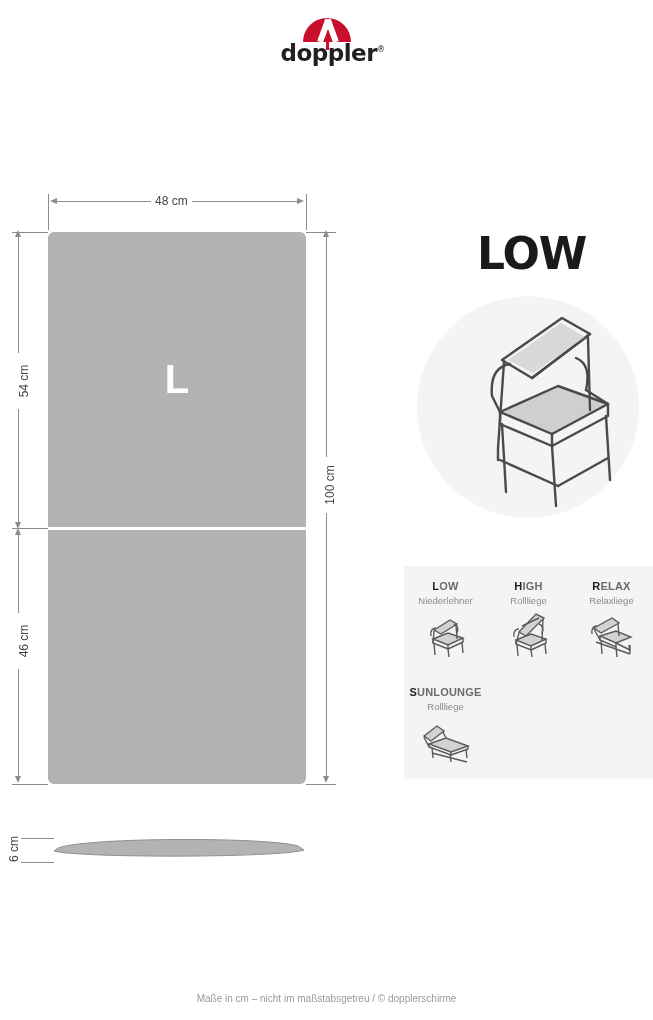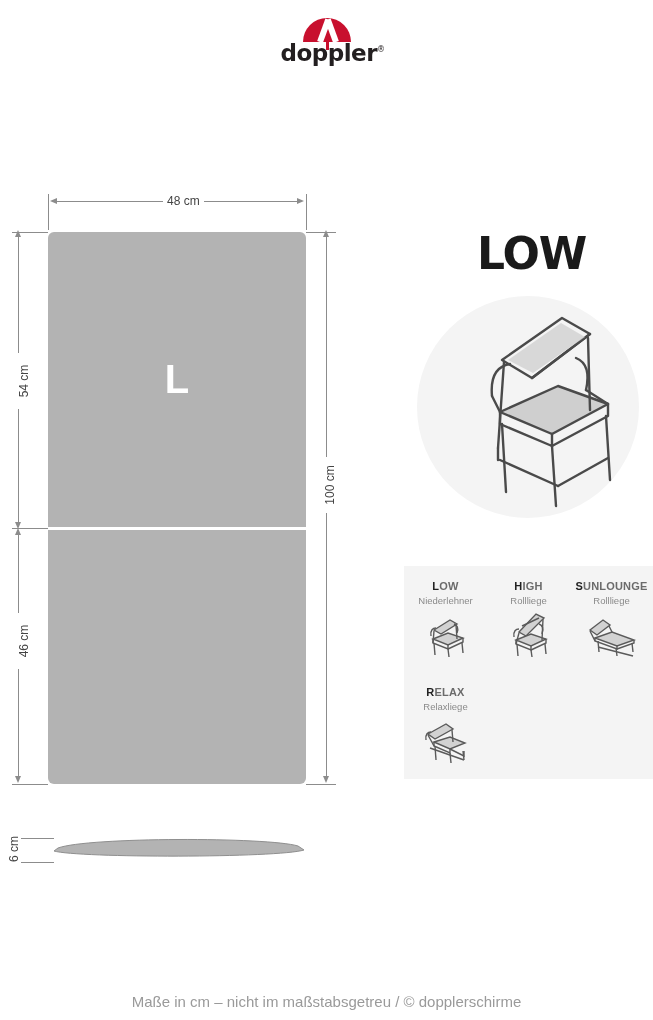--- a/index.html
+++ b/index.html
@@ -246,21 +246,21 @@
     height: 46px;
   }
 
   
   .footer {
     position: absolute;
     left: 0;
     top: 993px;
     width: 653px;
     text-align: center;
-    font-size: 15px;
+    font-size: 10px;
     color: #9a9a9a;
   }
 </style>
 </head>
 <body>
 
 <div class="brand">
   <div class="brand-mark">
     <div class="umbrella"></div>
     <div class="umbrella-gap-l"></div>
@@ -268,21 +268,21 @@
     <div class="umbrella-pole"></div>
     <div class="brand-word"><span>doppler</span><span class="brand-reg">®</span></div>
   </div>
 </div>
 
 <div class="dim-line-h" style="left:54px; top:201px; width:246px;"></div>
 <div class="arrow arrow-left" style="left:50px; top:198px;"></div>
 <div class="arrow arrow-right" style="left:297px; top:198px;"></div>
 <div class="tick-v" style="left:48px; top:194px; height:36px;"></div>
 <div class="tick-v" style="left:306px; top:194px; height:36px;"></div>
-<div class="dim-label" style="left:163px; top:194px;">48 cm</div>
+<div class="dim-label" style="left:151px; top:194px;">48 cm</div>
 
 <div class="cushion-top"></div>
 <div class="cushion-bottom"></div>
 <div class="cushion-letter">L</div>
 
 <div class="dim-line-v" style="left:18px; top:236px; height:290px;"></div>
 <div class="arrow arrow-up" style="left:15px; top:230px;"></div>
 <div class="arrow arrow-down" style="left:15px; top:522px;"></div>
 <div class="tick-h" style="left:12px; top:232px; width:36px;"></div>
 <div class="tick-h" style="left:12px; top:528px; width:36px;"></div>
@@ -388,54 +388,54 @@
         <path d="M16,21 L13,32"></path>
           <path d="M40,7 L39,28"></path>
         <path d="M11,25 C10,19 13,17 16,17"></path>
           <path d="M39,22 C41,16 39,13 36,12"></path>
         <path d="M19,14 L36,6"></path>
       </svg>
     </div>
   </div>
 
   <div class="legend-cell">
-    <div class="legend-title"><span class="hl">S</span><span>UNLOUNGE</span></div>
-    <div class="legend-sub">Rollliege</div>
-    <div class="legend-ico">
-      <svg width="52" height="46" viewBox="0 0 52 46" fill="none" stroke="#5a5a5a" stroke-width="1.4">
-        <path d="M4,18 L17,8 L24,13 L11,23 Z" fill="#d2d2d2"></path>
-        <path d="M9,26 L26,20 L48,28 L31,34 Z" fill="#d2d2d2"></path>
-        <path d="M9,26 L9,29 L31,37 L31,34"></path>
-          <path d="M31,37 L48,31 L48,28"></path>
-        <path d="M12,29 L13,40"></path>
-          <path d="M30,36 L31,44"></path>
-          <path d="M46,31 L47,40"></path>
-        <path d="M4,19 L9,29"></path>
-          <path d="M23,14 L26,20"></path>
-        <path d="M12,35 L47,44"></path>
-      </svg>
-    </div>
-  </div>
-
-  <div class="legend-cell">
     <div class="legend-title"><span class="hl">R</span><span>ELAX</span></div>
     <div class="legend-sub">Relaxliege</div>
     <div class="legend-ico">
       <svg width="52" height="46" viewBox="0 0 52 46" fill="none" stroke="#5a5a5a" stroke-width="1.4">
         <path d="M8,16 L26,6 L33,11 L15,21 Z" fill="#d2d2d2"></path>
         <path d="M14,24 L30,19 L45,25 L30,31 Z" fill="#d2d2d2"></path>
         <path d="M30,31 L44,38 L44,33"></path>
           <path d="M14,24 L14,28 L30,35 L30,31"></path>
         <path d="M15,28 L16,42"></path>
           <path d="M30,35 L31,45"></path>
           <path d="M43,33 L44,42"></path>
         <path d="M8,17 L14,28"></path>
           <path d="M32,12 L33,24"></path>
         <path d="M6,22 C5,16 8,14 11,14"></path>
         <path d="M10,30 L44,42"></path>
       </svg>
     </div>
   </div>
 
+  <div class="legend-cell">
+    <div class="legend-title"><span class="hl">S</span><span>UNLOUNGE</span></div>
+    <div class="legend-sub">Rollliege</div>
+    <div class="legend-ico">
+      <svg width="52" height="46" viewBox="0 0 52 46" fill="none" stroke="#5a5a5a" stroke-width="1.4">
+        <path d="M4,18 L17,8 L24,13 L11,23 Z" fill="#d2d2d2"></path>
+        <path d="M9,26 L26,20 L48,28 L31,34 Z" fill="#d2d2d2"></path>
+        <path d="M9,26 L9,29 L31,37 L31,34"></path>
+          <path d="M31,37 L48,31 L48,28"></path>
+        <path d="M12,29 L13,40"></path>
+          <path d="M30,36 L31,44"></path>
+          <path d="M46,31 L47,40"></path>
+        <path d="M4,19 L9,29"></path>
+          <path d="M23,14 L26,20"></path>
+        <path d="M12,35 L47,44"></path>
+      </svg>
+    </div>
+  </div>
+
   <div class="legend-cell"></div>
 </div>
 
 <div class="footer">Maße in cm – nicht im maßstabsgetreu  /  © dopplerschirme</div>
 
 </body></html>

